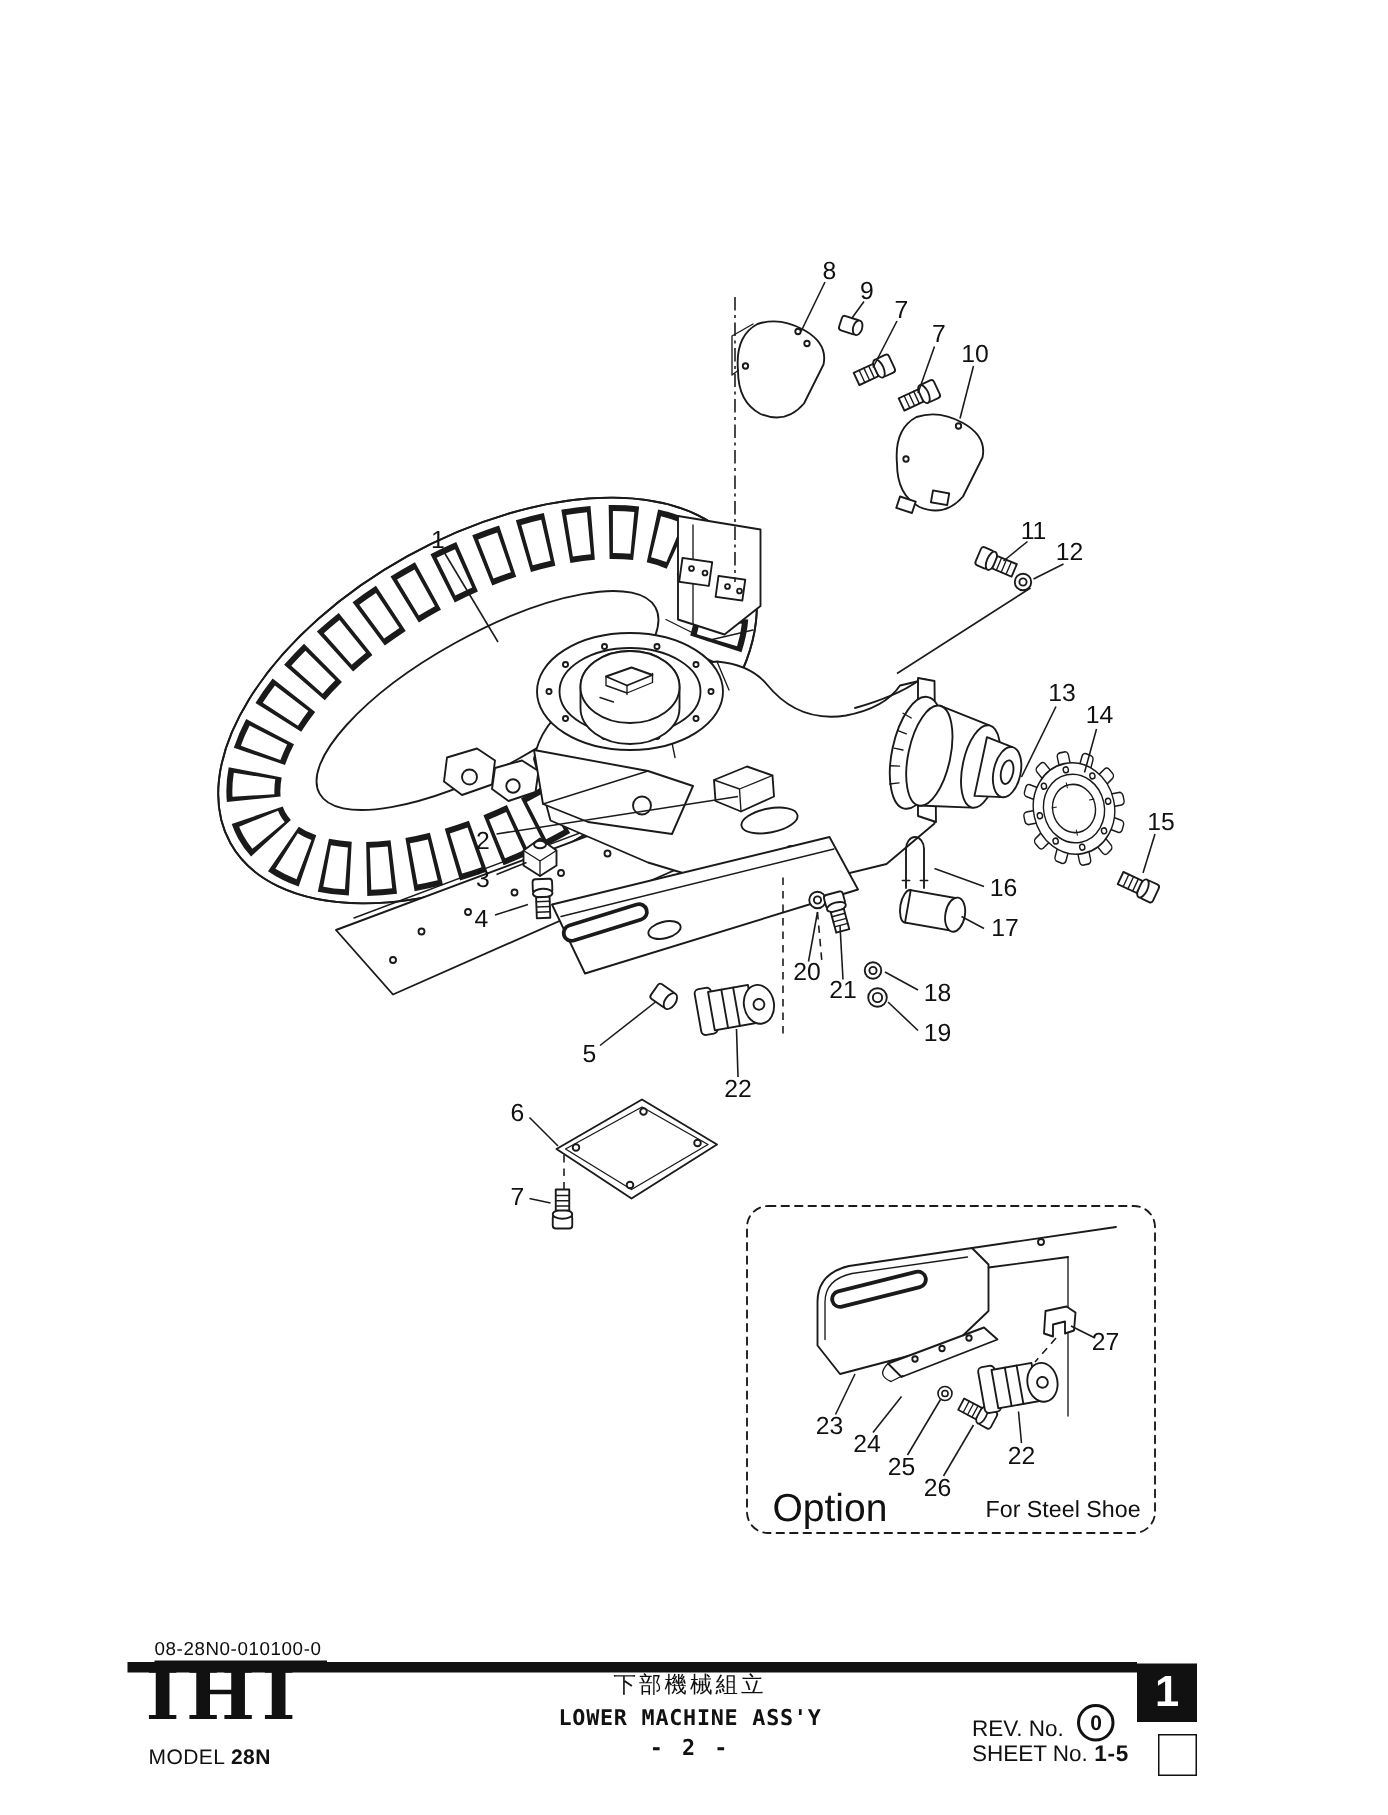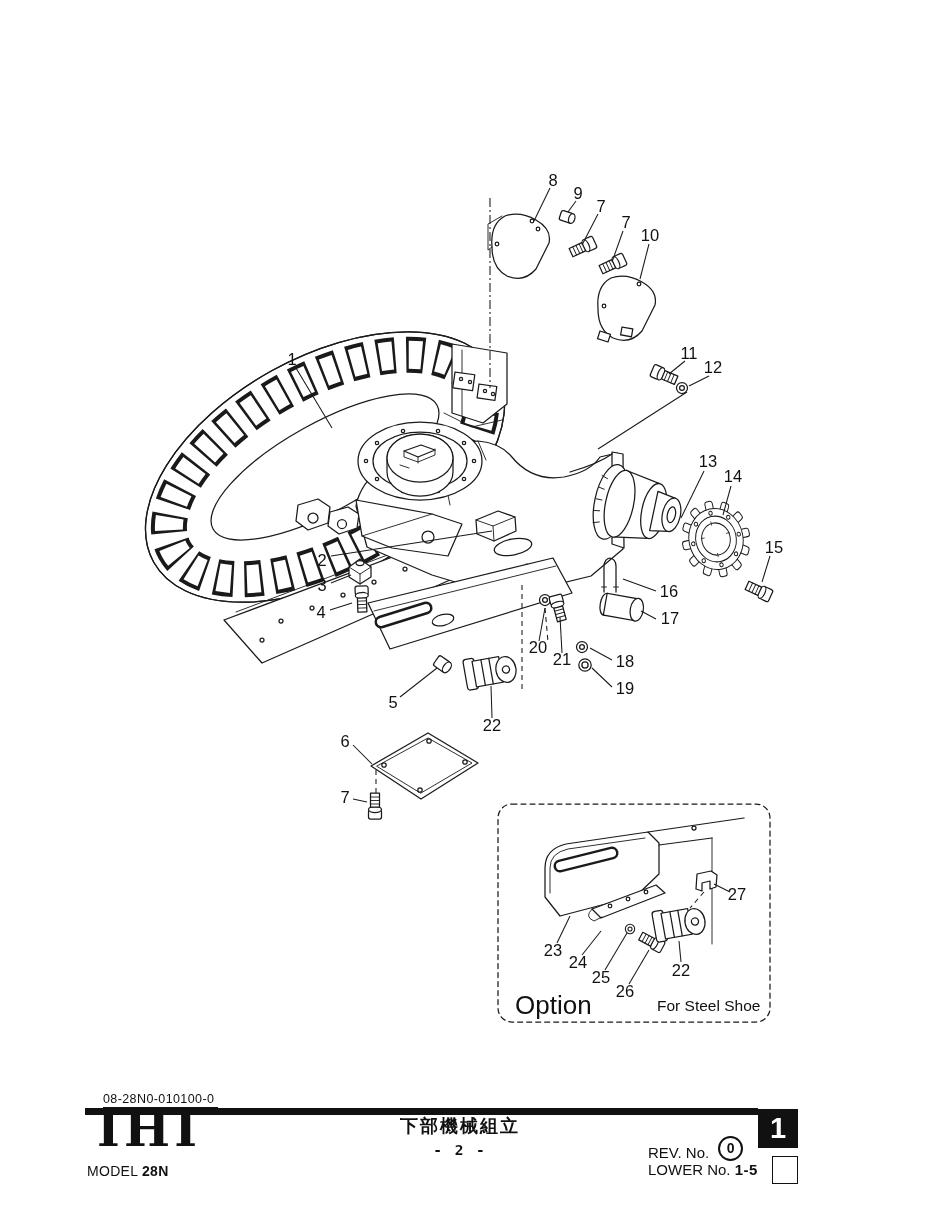--- a/index.html
+++ b/index.html
@@ -15,23 +15,23 @@
   text.co{font:16.5px "Liberation Sans",sans-serif;fill:#111;text-anchor:middle;}
   text.opt-big{font:26px "Liberation Sans",sans-serif;fill:#111;}
   text.opt-small{font:15.5px "Liberation Sans",sans-serif;fill:#111;}
   
   .tb-dno{position:absolute;left:103px;top:1092px;font-size:12.5px;letter-spacing:.4px;
           border-bottom:1.6px solid #111;padding:0 4px 1px 0;}
   .tb-bar{position:absolute;left:85px;top:1108px;width:673px;height:7px;background:#111;}
   .tb-logo{position:absolute;left:97px;top:1105px;font-family:"DejaVu Serif",serif;
            font-weight:bold;font-size:46px;letter-spacing:4px;transform:scaleX(1.06);
            transform-origin:left top;line-height:1.1;}
-  .tb-model{position:absolute;left:87px;top:1163px;font-size:14px;letter-spacing:.3px;}
+  .tb-model{position:absolute;left:99px;top:1163px;font-size:14px;letter-spacing:.3px;}
   .tb-center{position:absolute;left:320px;top:1114px;width:280px;text-align:center;}
-  .tb-jp{font-size:18px;font-weight:bold;letter-spacing:2px;}
+  .tb-jp{font-size:15px;font-weight:normal;letter-spacing:2px;}
   .tb-en{font-size:14.5px;font-weight:bold;font-family:"DejaVu Sans Mono",monospace;
          margin-top:5px;letter-spacing:.5px;}
   .tb-pg{font-size:14.5px;font-weight:bold;font-family:"DejaVu Sans Mono",monospace;
          margin-top:4px;letter-spacing:2px;}
   .tb-rev{position:absolute;left:648px;top:1136px;font-size:15px;display:flex;
           align-items:flex-end;gap:9px;}
   .rev-circle{display:inline-block;width:21px;height:21px;border:2px solid #111;
               border-radius:50%;text-align:center;line-height:20px;font-weight:bold;
               font-size:14px;}
   .tb-sheet{position:absolute;left:648px;top:1161px;font-size:15px;}
@@ -357,24 +357,25 @@
   </g>
 </svg>
 
 <div>
   <div class="tb-dno">08-28N0-010100-0</div>
   <div class="tb-bar"></div>
   <div class="tb-logo">IHI</div>
   <div class="tb-model"><span>MODEL</span> <b>28N</b></div>
   <div class="tb-center">
     <div class="tb-jp">下部機械組立</div>
+    <div class="tb-en">LOWER MACHINE ASS'Y</div>
     <div class="tb-pg">- 2 -</div>
   </div>
   <div class="tb-rev">
         <span>REV. No.</span>
         <span class="rev-circle">0</span>
       </div>
-  <div class="tb-sheet"><span>LOWER No.</span> <b>1-5</b></div>
+  <div class="tb-sheet"><span>SHEET No.</span> <b>1-5</b></div>
   <div class="tb-tab">1</div>
   <div class="tb-box"></div>
 </div>
 
 </div>
 
 </body></html>

